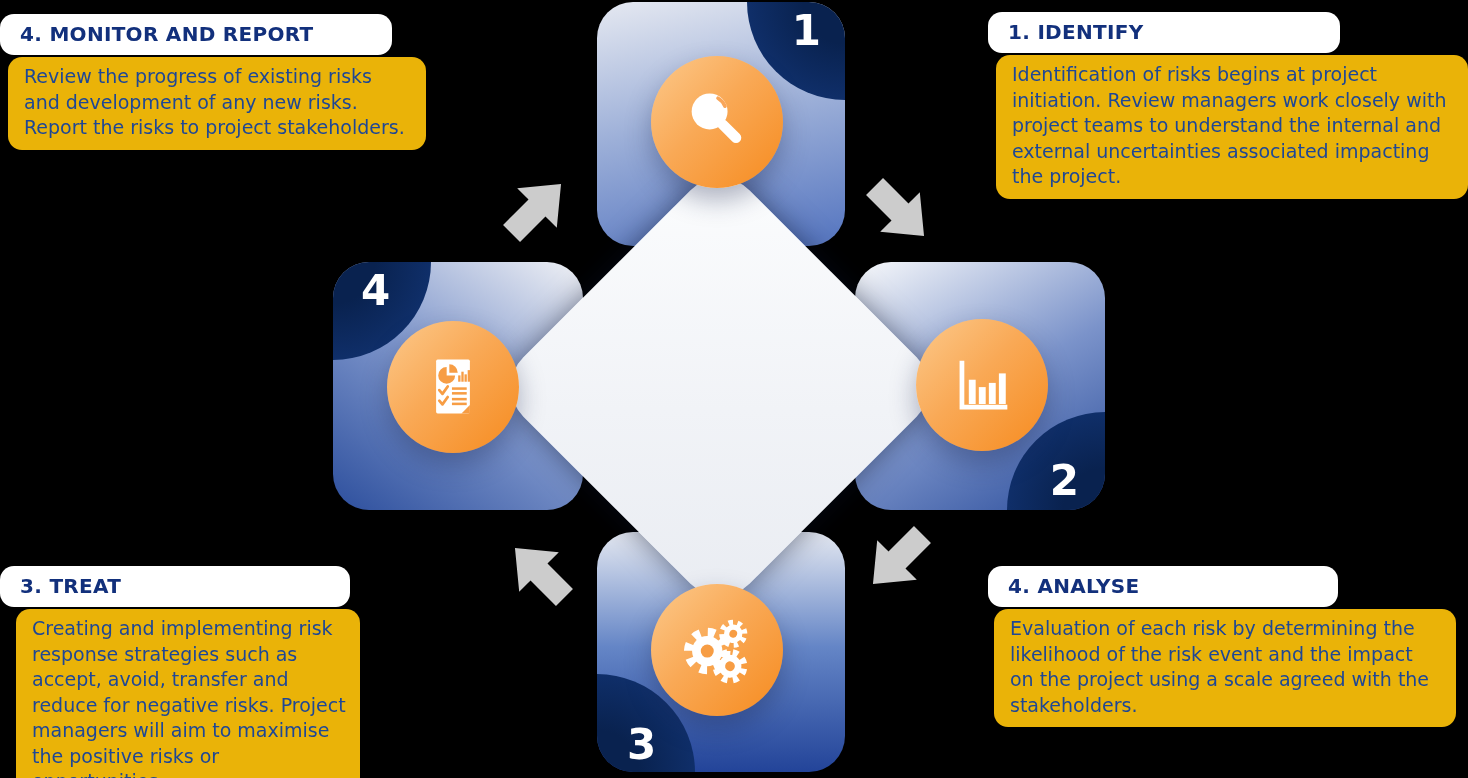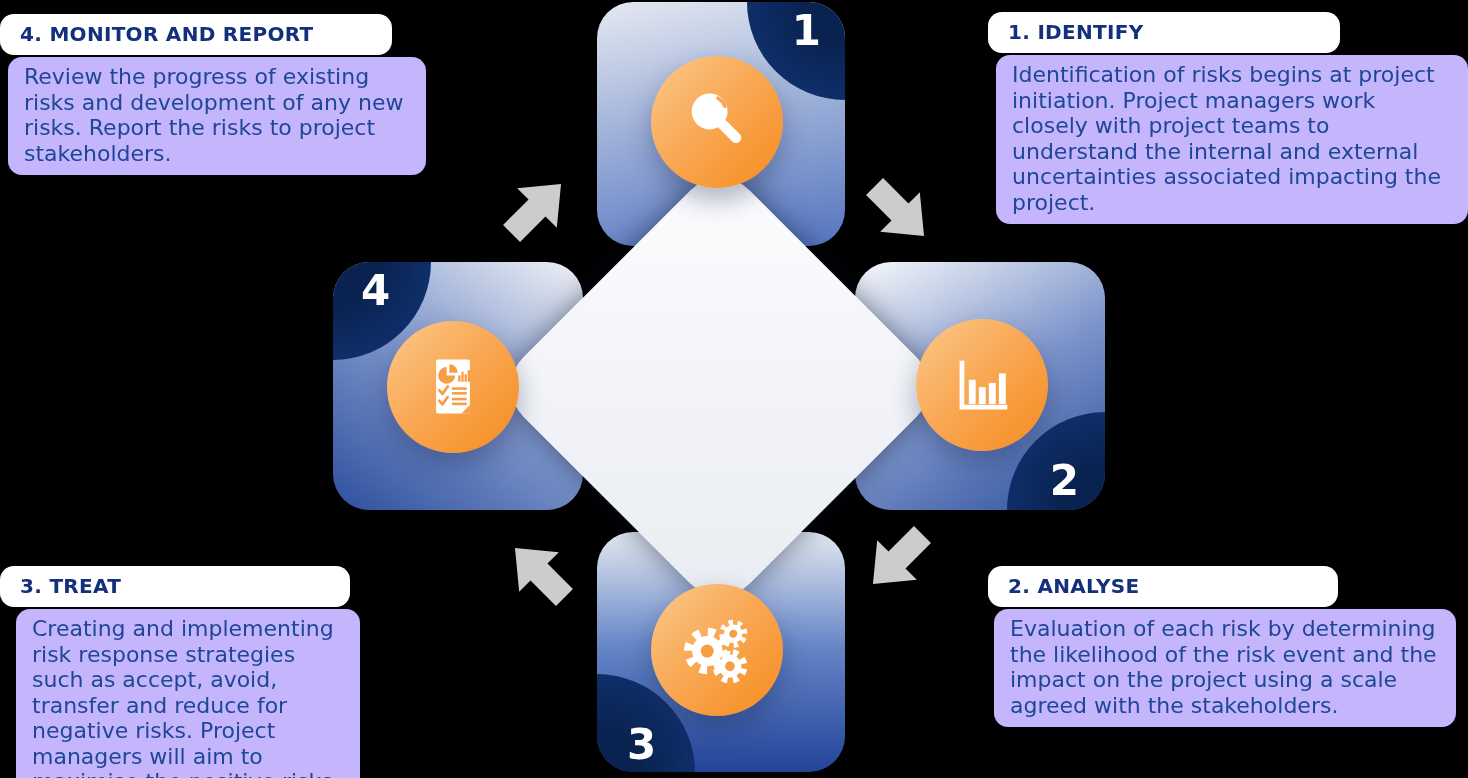--- a/index.html
+++ b/index.html
@@ -55,22 +55,22 @@
   .ar-sw{left:857px;top:520px;transform:rotate(135deg);}
   .ar-nw{left:499px;top:532px;transform:rotate(225deg);}
   
   .callout{position:absolute;z-index:5;}
   .callout-title{
     background:#fff;border-radius:14px;box-sizing:border-box;
     padding:8px 20px 9px 20px;color:#12307c;font-size:20px;font-weight:700;
     letter-spacing:0.3px;position:absolute;box-shadow:0 5px 10px rgba(0,0,0,0.25);
   }
   .callout-body{
-    background:#c4b5fd;border-radius:14px;box-sizing:border-box;
-    padding:7px 14px 9px 16px;color:#1e4796;font-size:22px;line-height:25.5px;
+    background:#eab308;border-radius:14px;box-sizing:border-box;
+    padding:7px 14px 9px 16px;color:#1e4796;font-size:19px;line-height:25.5px;
     position:absolute;
   }
 </style>
 </head>
 <body>
 
 <div class="stage">
 
   <div class="petal petal-top">
     <div class="corner-circle cc-tr"></div>
@@ -160,26 +160,26 @@
     </svg>
   </div>
 
   <div class="callout">
     <div class="callout-title" style="left:0;top:14px;width:392px;">4. MONITOR AND REPORT</div>
     <div class="callout-body" style="left:8px;top:57px;width:418px;">Review the progress of existing risks and development of any new risks. Report the risks to project stakeholders.</div>
   </div>
 
   <div class="callout">
     <div class="callout-title" style="left:988px;top:12px;width:352px;">1. IDENTIFY</div>
-    <div class="callout-body" style="left:996px;top:55px;width:472px;">Identification of risks begins at project initiation. Project managers work closely with project teams to understand the internal and external uncertainties associated impacting the project.</div>
+    <div class="callout-body" style="left:996px;top:55px;width:472px;">Identification of risks begins at project initiation. Review managers work closely with project teams to understand the internal and external uncertainties associated impacting the project.</div>
   </div>
 
   <div class="callout">
     <div class="callout-title" style="left:0;top:566px;width:350px;">3. TREAT</div>
     <div class="callout-body" style="left:16px;top:609px;width:344px;">Creating and implementing risk response strategies such as accept, avoid, transfer and reduce for negative risks. Project managers will aim to maximise the positive risks or opportunities.</div>
   </div>
 
   <div class="callout">
-    <div class="callout-title" style="left:988px;top:566px;width:350px;">2. ANALYSE</div>
+    <div class="callout-title" style="left:988px;top:566px;width:350px;">4. ANALYSE</div>
     <div class="callout-body" style="left:994px;top:609px;width:462px;">Evaluation of each risk by determining the likelihood of the risk event and the impact on the project using a scale agreed with the stakeholders.</div>
   </div>
 
 </div>
 
 </body></html>

